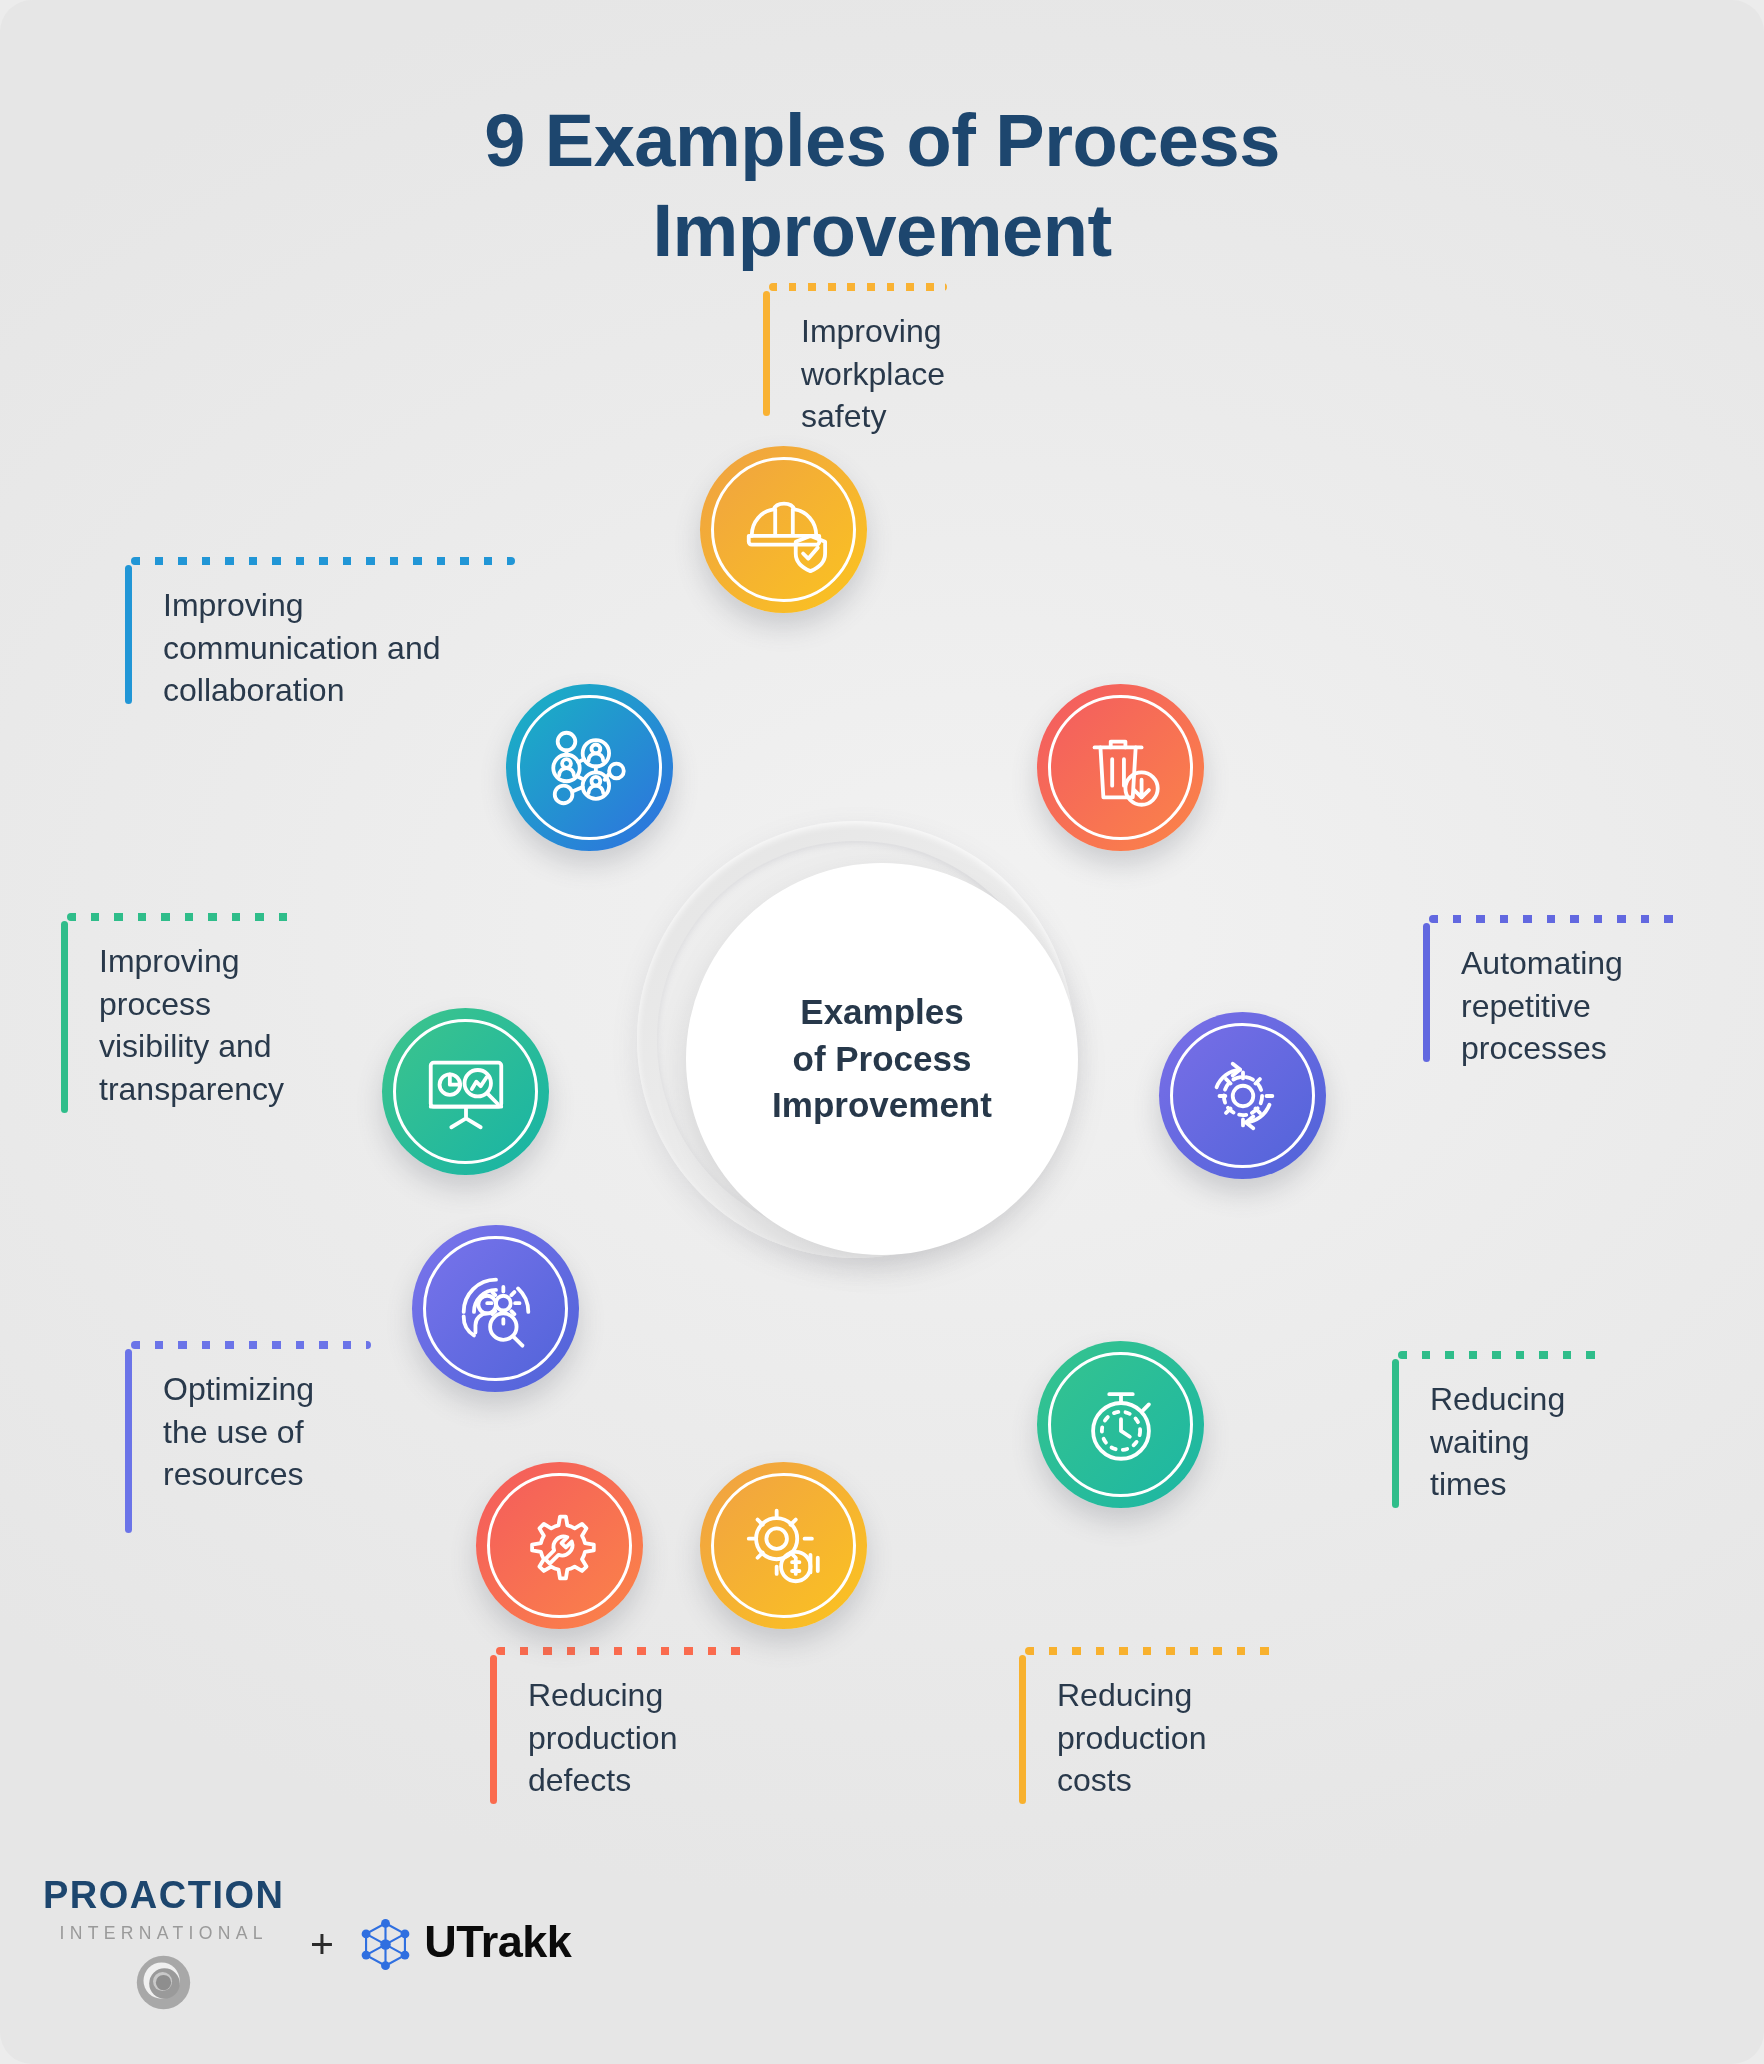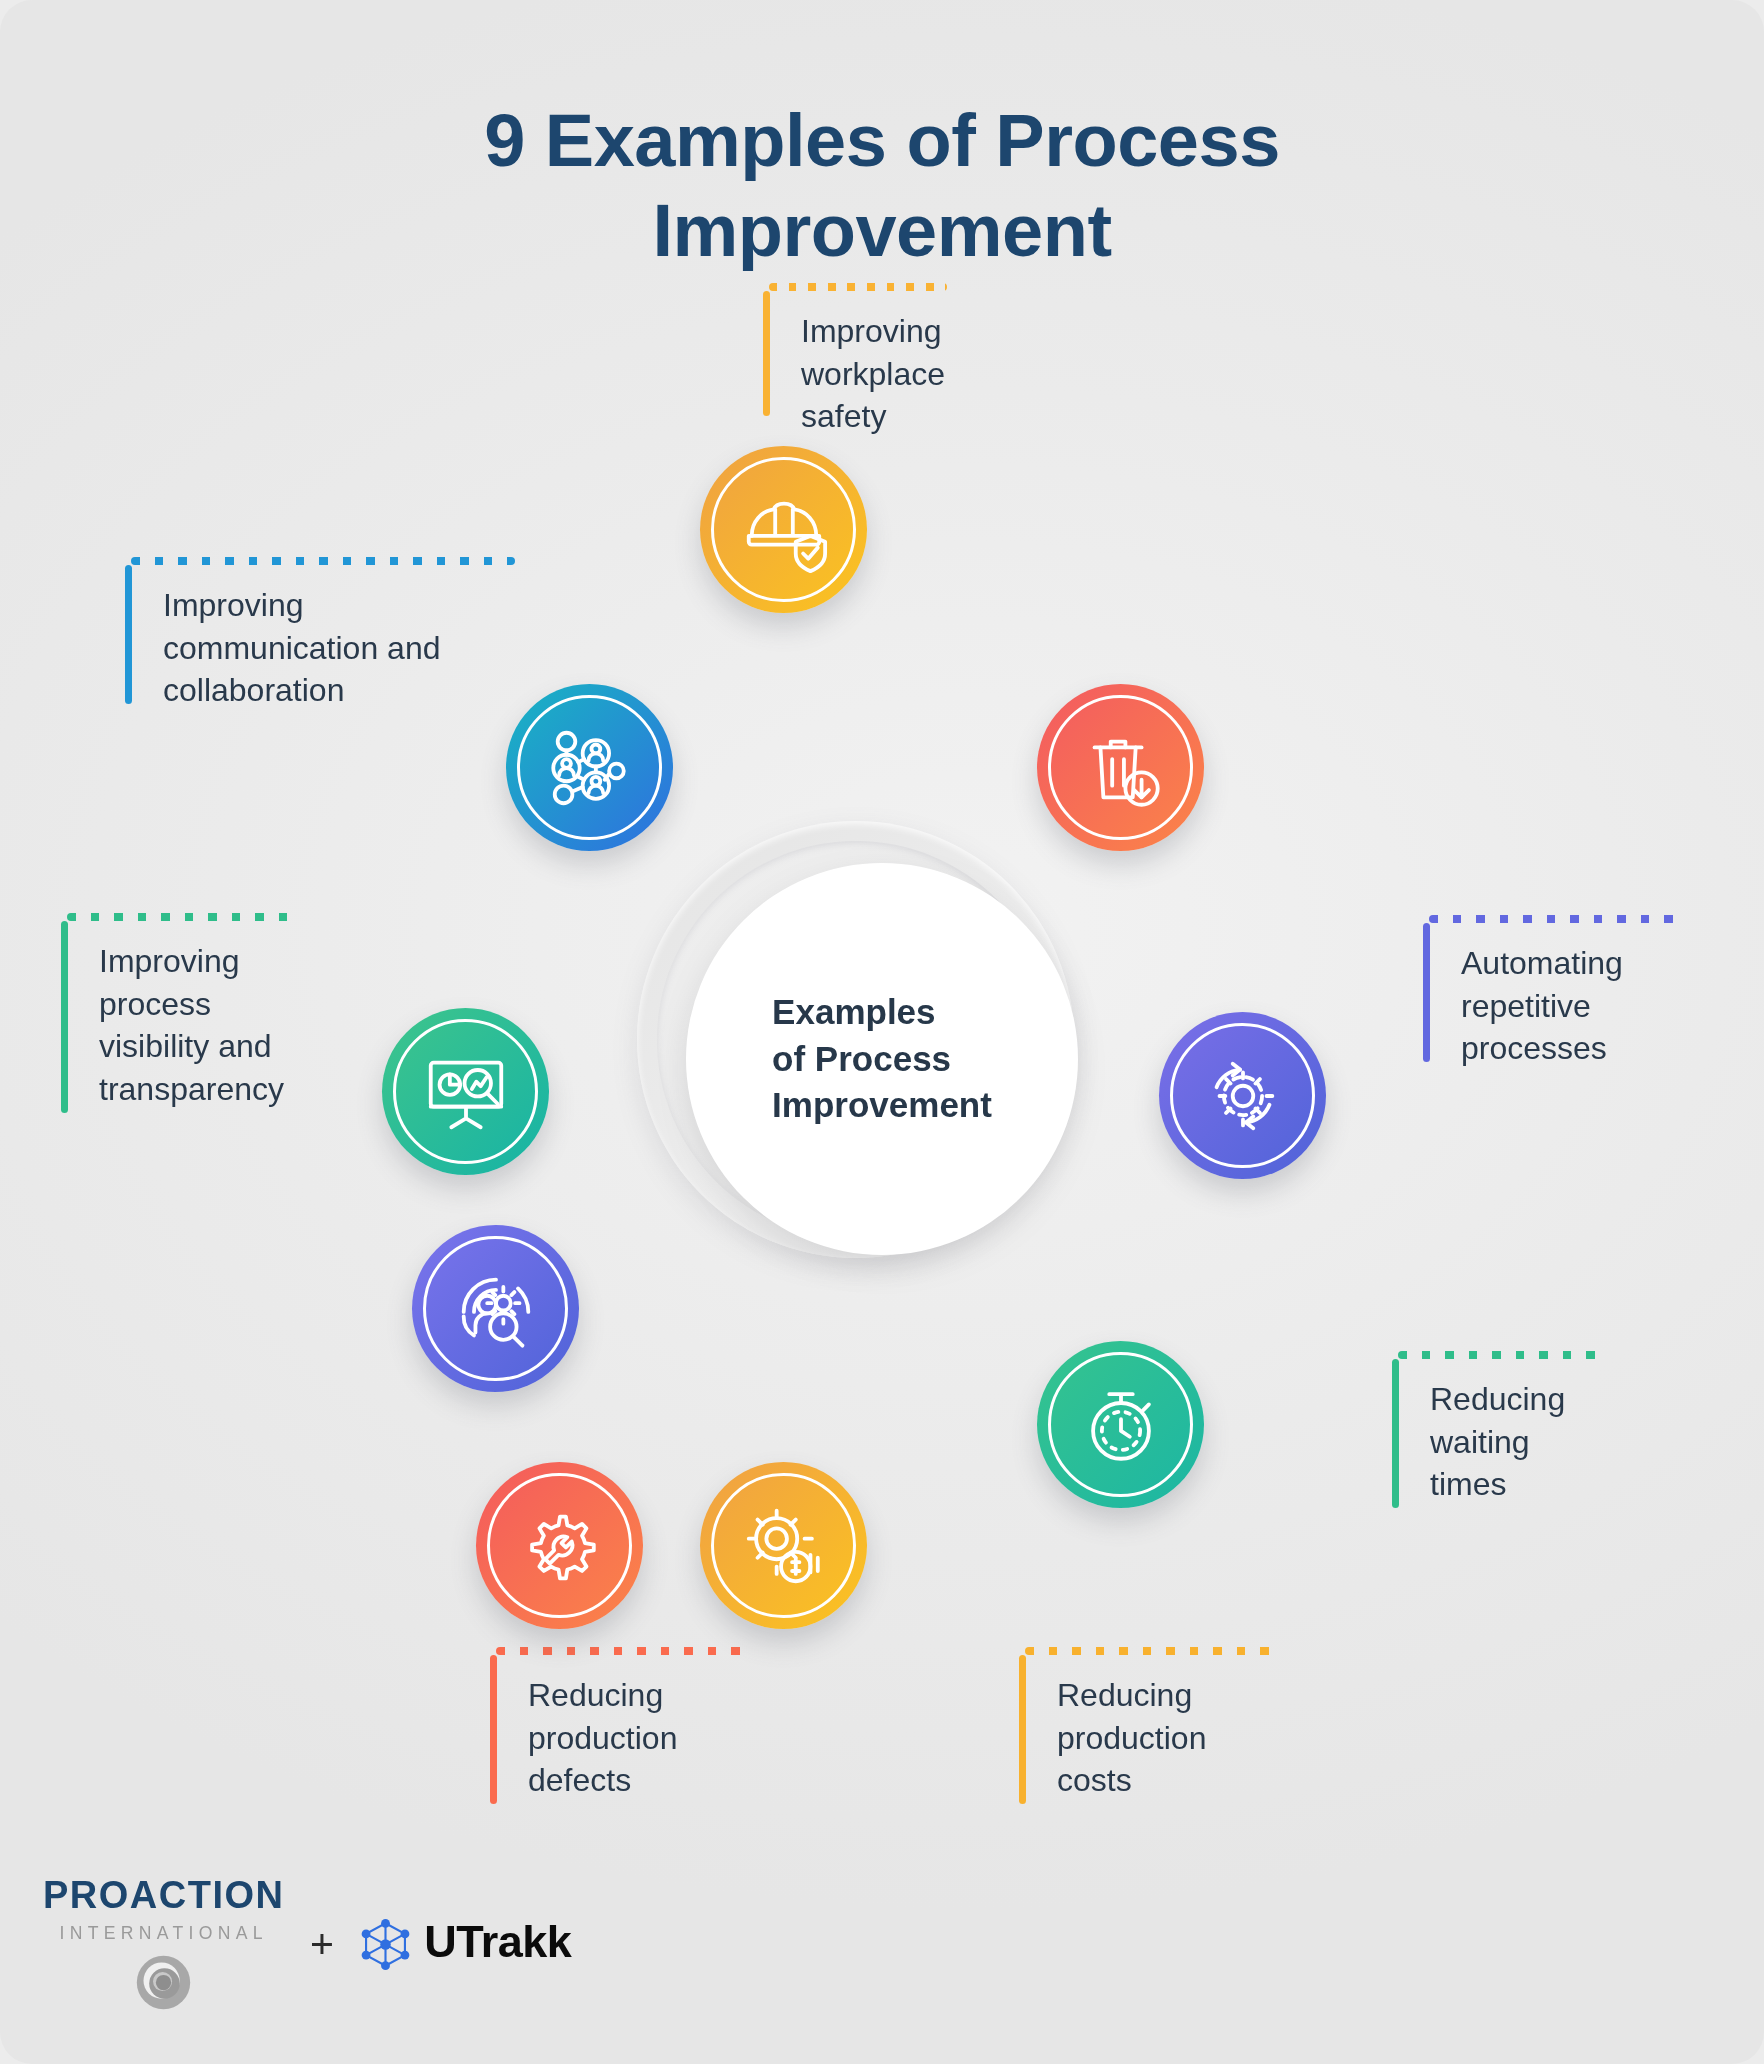--- a/index.html
+++ b/index.html
@@ -54,20 +54,21 @@
     border-radius: 50%;
     background: #ffffff;
     box-shadow: 0 11.8px 29px rgba(120,120,130,0.18);
     display: flex; align-items: center; justify-content: center;
   }
   .hub-core-text {
     font-size: 35px;
     font-weight: bold;
     line-height: 1.34;
     color: #27384a;
+    text-align: center;
     white-space: pre-line;
   }
 
   
   .bubble {
     position: absolute;
     width: 167px; height: 167px;
     border-radius: 50%;
     display: flex; align-items: center; justify-content: center;
     box-shadow: 0 13.7px 25.5px rgba(90,95,110,0.24);
@@ -168,20 +169,27 @@
   </div>
 
   <div class="label" style="left:490px; top:1647px; width:284px;">
     <span class="bar" style="background:#fa6b4e; height:149px; bottom:auto;"></span>
     <span class="dots" style="width:250px; background:repeating-linear-gradient(to right,#fa6b4e 0 8.8px, transparent 8.8px 23.5px);"></span>
     <span class="txt">Reducing
 production
 defects</span>
   </div>
 
+  <div class="label" style="left:125px; top:1341px; width:284px;">
+    <span class="bar" style="background:#6b74e8; height:184px; bottom:auto;"></span>
+    <span class="dots" style="width:240px; background:repeating-linear-gradient(to right,#6b74e8 0 8.8px, transparent 8.8px 23.5px);"></span>
+    <span class="txt">Optimizing
+the use of
+resources</span>
+  </div>
 
   <div class="label" style="left:61px; top:913px; width:284px;">
     <span class="bar" style="background:#2fbd8a; height:192px; bottom:auto;"></span>
     <span class="dots" style="width:235px; background:repeating-linear-gradient(to right,#2fbd8a 0 8.8px, transparent 8.8px 23.5px);"></span>
     <span class="txt">Improving
 process
 visibility and
 transparency</span>
   </div>
 

